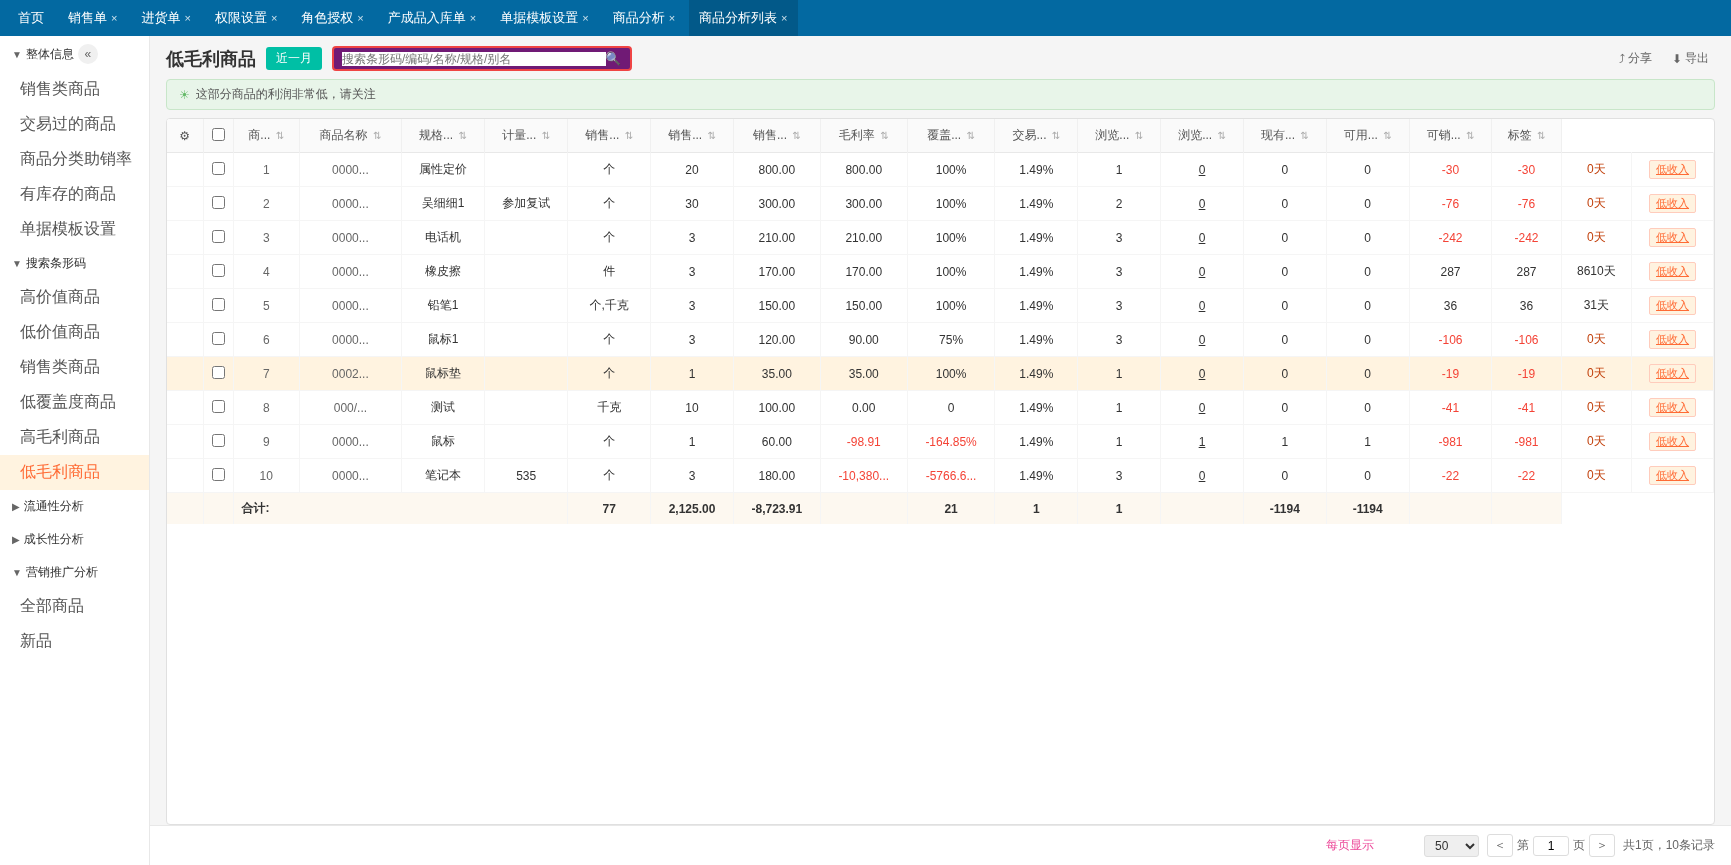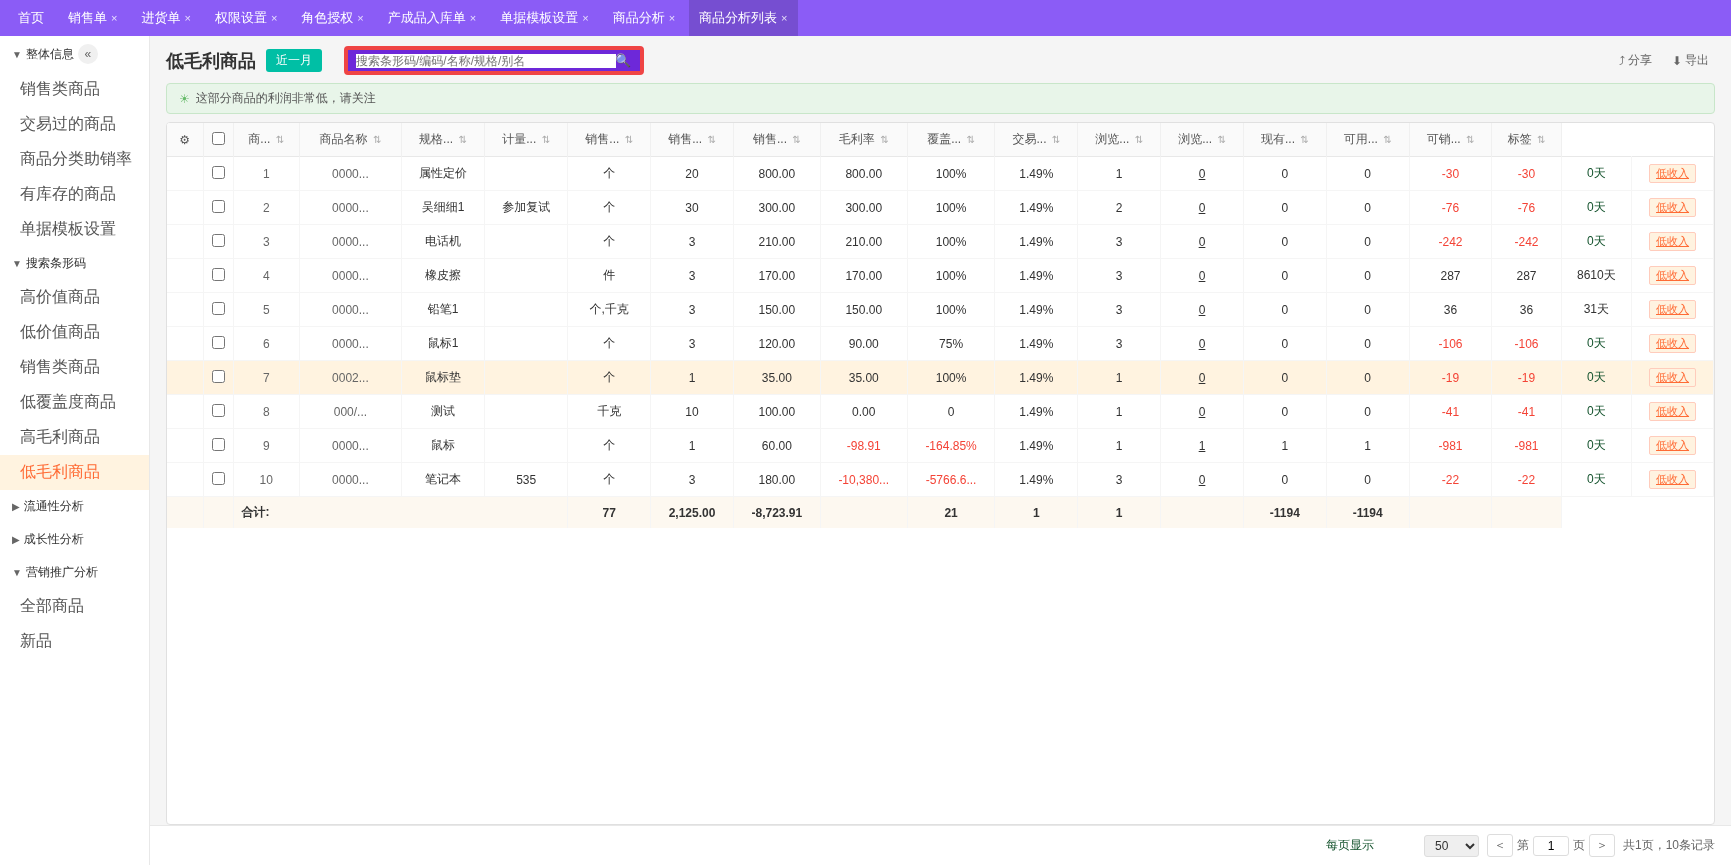--- a/index.html
+++ b/index.html
@@ -2,21 +2,21 @@
 <html><head>
   <meta charset="utf-8">
   <style>
     * { box-sizing: border-box; margin: 0; padding: 0; }
     body { font-family: 'Microsoft YaHei', Arial, sans-serif; font-size: 12px; background: #f5f5f5; color: #333; overflow: hidden; }
     
     
     .top-nav {
       display: flex;
       align-items: center;
-      background: #8b5cf6;
+      background: #0369a1;
       height: 36px;
       padding: 0 8px;
       gap: 4px;
     }
     .top-nav .nav-item {
       color: #fff;
       padding: 0 10px;
       height: 36px;
       display: flex;
       align-items: center;
@@ -86,27 +86,26 @@
       color: #fff;
       border: none;
       border-radius: 3px;
       padding: 3px 10px;
       font-size: 12px;
       cursor: pointer;
     }
     .search-box {
       display: flex;
       align-items: center;
-      border: 4px solid #ef4444;
+      border: 2px solid #ef4444;
       border-radius: 4px;
-      background: #6d28d9;
+      background: #701a75;
       padding: 3px 8px;
       flex: 1;
       max-width: 300px;
-      margin-left: 12px;
     }
     .search-box input {
       border: none;
       outline: none;
       font-size: 12px;
       flex: 1;
       color: #999;
     }
     .search-icon { color: #aaa; font-size: 13px; }
     .header-actions {
@@ -182,21 +181,21 @@
       border-right: 1px solid #f5f5f5;
       white-space: nowrap;
     }
     tbody tr.highlighted { background: #fff3e0; }
     
     .row-num { color: #666; text-align: center; }
     .product-code { color: #666; }
     .product-name { text-align: center; color: #333; }
     .link-style { color: #333; text-decoration: underline; cursor: pointer; }
     .red-text { color: #f44336; }
-    .orange-text { color: #14532d; }
+    .orange-text { color: #c2410c; }
     .tag-badge {
       display: inline-block;
       padding: 1px 6px;
       border-radius: 2px;
       font-size: 11px;
       text-decoration: underline;
     }
     .tag-low-income { background: #fff3e0; color: #ff6b35; border: 1px solid #ffccbc; }
     .total-row td {
       font-weight: 700;
@@ -209,21 +208,21 @@
       display: flex;
       align-items: center;
       justify-content: flex-end;
       padding: 8px 16px;
       background: #fff;
       border-top: 1px solid #e8e8e8;
       gap: 8px;
       font-size: 12px;
       color: #666;
     }
-    .bottom-bar .page-size-label { color: #14532d; }
+    .bottom-bar .page-size-label { color: #ec4899; }
     .page-size-select {
       border: 1px solid #ddd;
       border-radius: 3px;
       padding: 2px 6px;
       font-size: 12px;
       color: #333;
       margin-left: 42px;
     }
     .pagination {
       display: flex;

